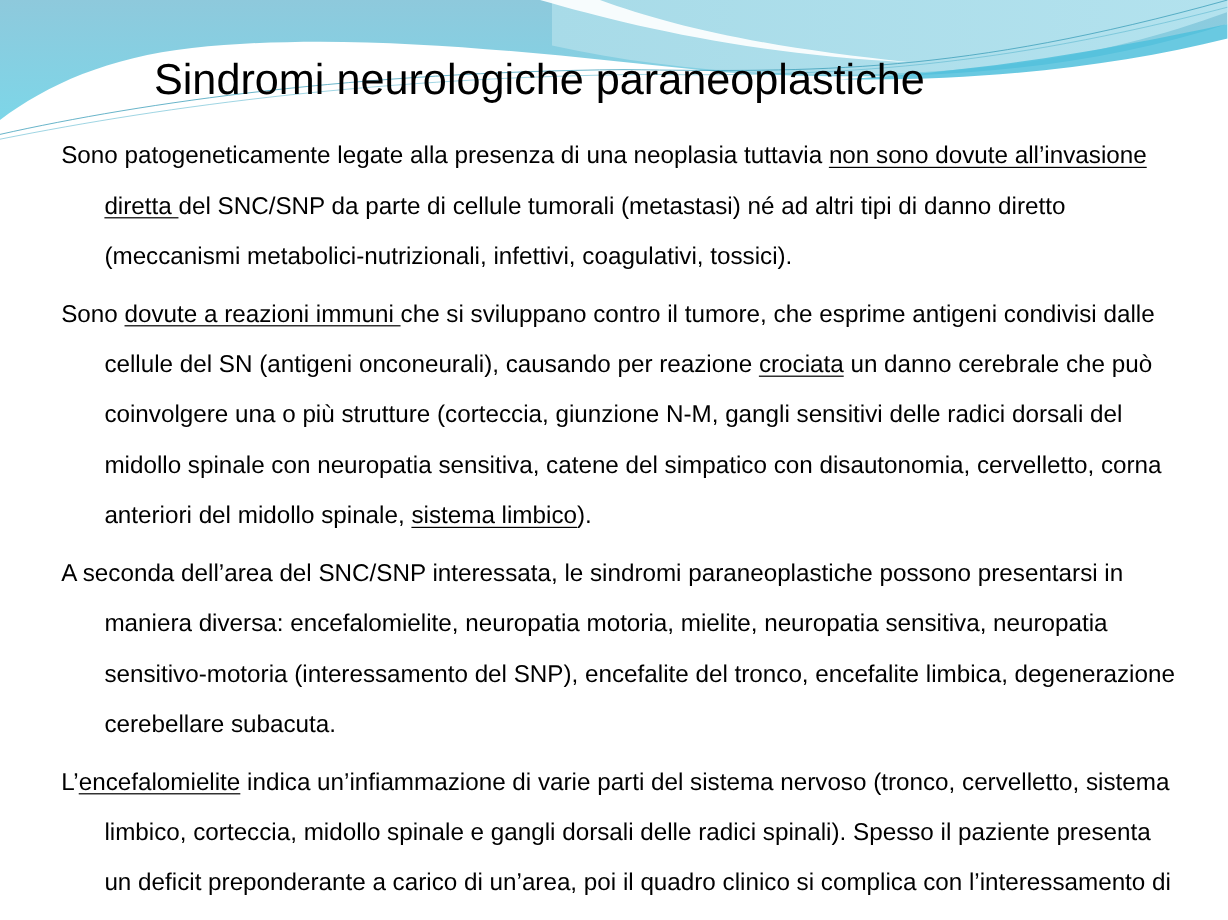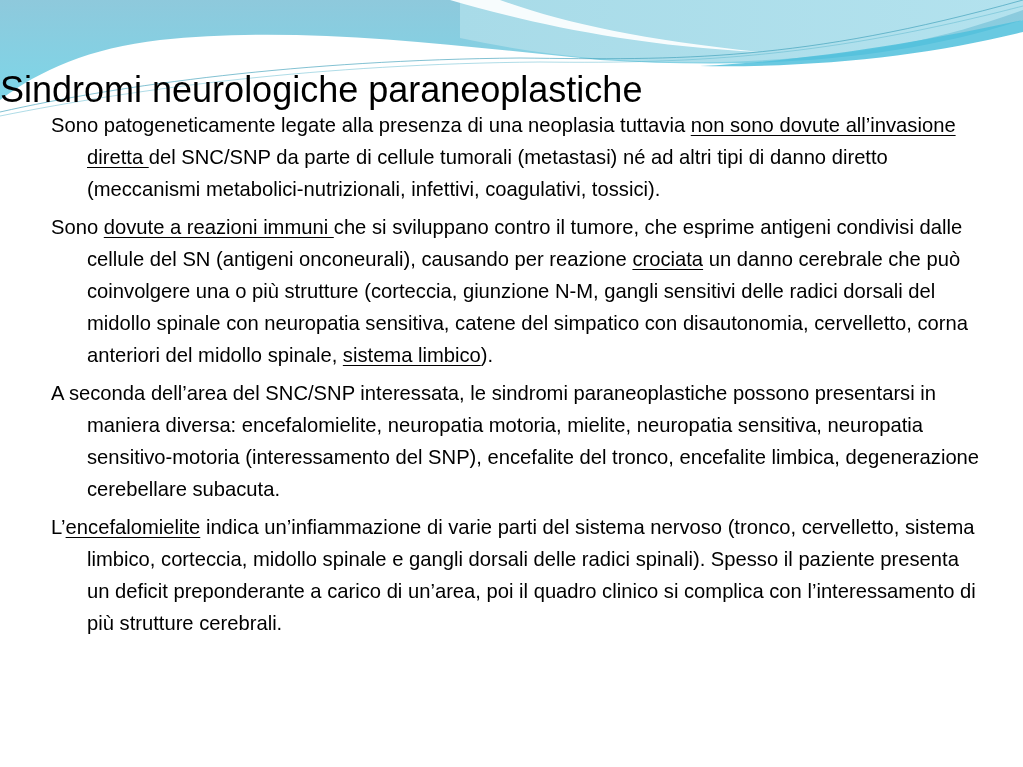--- a/index.html
+++ b/index.html
@@ -6,29 +6,29 @@
   body {
     width: 1023px; height: 767px; overflow: hidden;
     background: #ffffff;
     position: relative;
     font-family: "Liberation Sans", sans-serif;
     color: #000;
   }
   .bg-wave { position: absolute; left: 0; top: 0; width: 1023px; height: 140px; z-index: 0; }
   .slide-title {
     position: absolute; left: 0; width: 899px; top: 44px;
-    font-size: 36px; line-height: 44px;
-    z-index: 2; letter-spacing: 0px; margin-top: 24px;
+    text-align: center; font-size: 36px; line-height: 44px;
+    z-index: 2; letter-spacing: 0px;
   }
   .content {
     position: absolute; left: 51px; top: 109px; width: 930px;
     z-index: 2;
   }
   .para {
-    font-size: 20.2px; line-height: 32px;
+    font-size: 20.2px; line-height: 42px;
     padding-left: 36px; text-indent: -36px;
     margin: 0 0 6px 0;
   }
   .para.italic { }
   .u { text-decoration: underline; text-underline-offset: 3px; text-decoration-thickness: 1px; }
 </style>
 </head>
 <body>
 
 <svg class="bg-wave" viewBox="0 0 1023 140" preserveAspectRatio="none">

